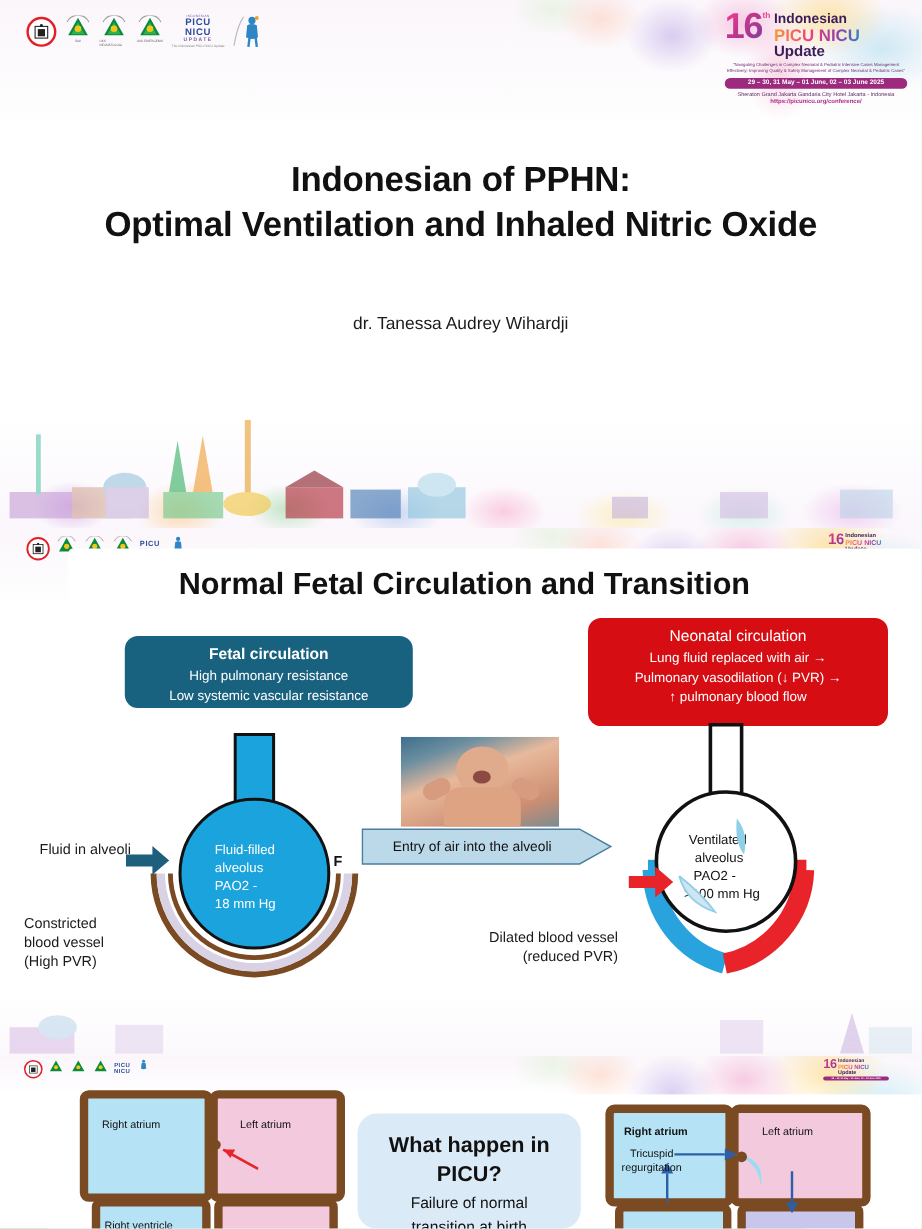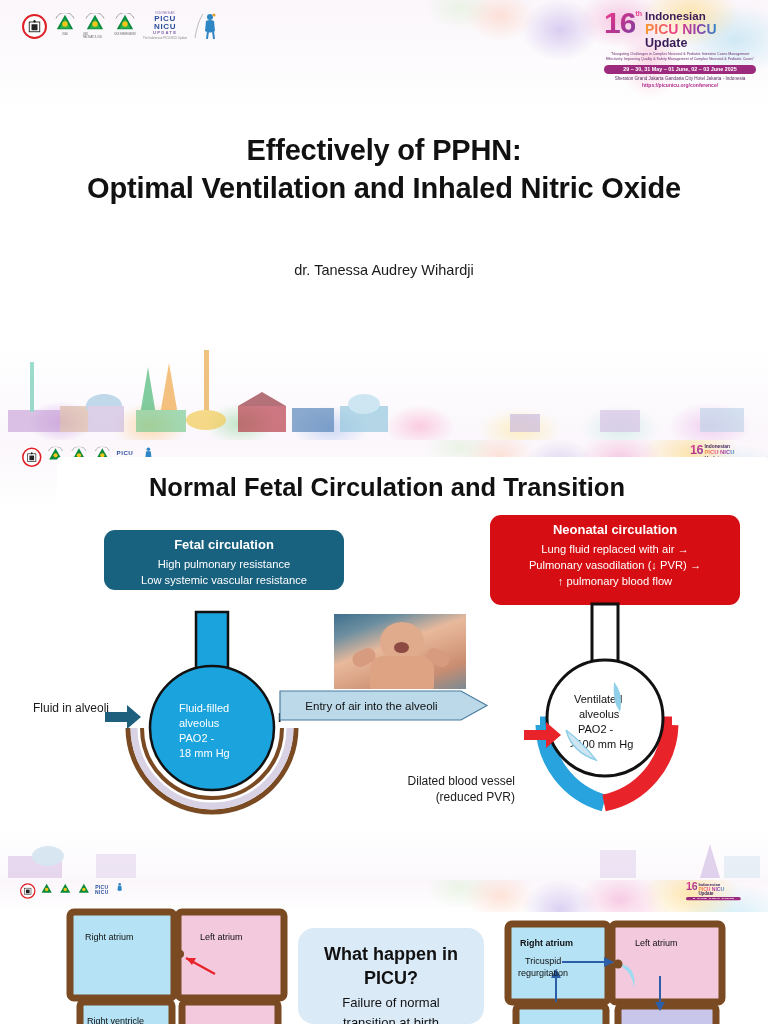--- a/index.html
+++ b/index.html
@@ -88,25 +88,25 @@
       background:#fff; border-radius:4px; }
   .s2-title { position:absolute; left:57px; top:33px; width:660px; text-align:center;
       font-size:25.5px; font-weight:700; color:#111; }
   .box-fetal { position:absolute; left:104px; top:90px; width:240px; height:60px;
       background:#18617f; border-radius:11px; color:#fff; text-align:center;
       padding-top:6px; font-size:11.2px; line-height:1.43; }
   .box-fetal .bt { font-size:13px; font-weight:700; display:block; margin-bottom:1px; }
   .box-neo { position:absolute; left:490px; top:75px; width:250px; height:90px;
       background:#d60d12; border-radius:11px; color:#fff; text-align:center;
       padding-top:6px; font-size:11.2px; line-height:1.45; }
-  .box-neo .bt { font-size:13px; font-weight:700; display:block; margin-bottom:1px; }
+  .box-neo .bt { font-size:13px; font-weight:400; display:block; margin-bottom:1px; }
 
   .lbl { position:absolute; font-size:12px; color:#1a1a1a; line-height:1.35; }
 
-  .entry-arrow { position:absolute; left:279px; top:687px; width:210px; height:37px; }
+  .entry-arrow { position:absolute; left:301px; top:687px; width:210px; height:37px; }
   .entry-arrow .ea-txt { position:absolute; left:0; top:0; width:185px; height:37px;
       display:flex; align-items:center; justify-content:center;
       font-size:11.5px; color:#111; }
 
   .baby-photo { position:absolute; left:333px; top:613px; width:134px; height:77px;
       background:linear-gradient(160deg,#3e6f8e 0%,#6d8fa0 20%,#e8b99c 42%,#d9a184 62%,#c98d72 78%,#7a8b93 100%);
       border:1px solid #fff; overflow:hidden;}
   .baby-photo .head { position:absolute; left:46px; top:8px; width:44px; height:40px;
       border-radius:50%; background:#e0ab8c; }
   .baby-photo .mouth { position:absolute; left:60px; top:28px; width:15px; height:11px;
@@ -196,21 +196,21 @@
           <div class="b-upd">Update</div>
         </div>
       </div>
       <div class="b-tag">"Navigating Challenges in Complex Neonatal &amp; Pediatric Intensive Cases Management Effectively: Improving Quality &amp; Safety Management of Complex Neonatal &amp; Pediatric Cases"</div>
       <div class="b-date">29 – 30, 31 May – 01 June, 02 – 03 June 2025</div>
       <div class="b-venue">Sheraton Grand Jakarta Gandaria City Hotel Jakarta - Indonesia</div>
       <div class="b-url">https://picunicu.org/conference/</div>
     </div>
 
     <div class="s1-title">
-      <div>Effectively of PPHN:</div>
+      <div>Indonesian of PPHN:</div>
       <div>Optimal Ventilation and Inhaled Nitric Oxide</div>
     </div>
     <div class="s1-authors">
       <div>dr. Tanessa Audrey Wihardji</div>
     </div>
 
     <div class="skyline">
       <svg width="768" height="130" viewBox="0 0 768 130">
         <g opacity=".65">
           <rect x="8" y="100" width="60" height="22" fill="#c8a3d8"></rect>
@@ -352,20 +352,23 @@
     </div>
 
     <div class="entry-arrow" style="top:247px;">
       <svg width="210" height="37" viewBox="0 0 210 37" style="position:absolute;left:0;top:0;">
         <path d="M1 4 H182 L208 18.5 L182 33 H1 Z" fill="#bcd9ea" stroke="#4b7d9e" stroke-width="1.2"></path>
       </svg>
       <div class="ea-txt">Entry of air into the alveoli</div>
     </div>
 
     <div class="lbl" style="left:33px; top:260px;">Fluid in alveoli</div>
+    <div class="lbl" style="left:20px; top:321px; white-space:pre-line;">Constricted
+blood vessel
+(High PVR)</div>
     <div class="lbl" style="left:383px; top:333px; white-space:pre-line; text-align:right; width:132px;">Dilated  blood vessel
 (reduced PVR)</div>
 
     <div class="skyline" style="height:70px; opacity:.8;">
       <svg width="768" height="70" viewBox="0 0 768 70">
         <g opacity=".5">
           <rect x="8" y="46" width="54" height="22" fill="#c8a3d8"></rect>
           <ellipse cx="48" cy="46" rx="16" ry="10" fill="#9fc6e0"></ellipse>
           <rect x="96" y="44" width="40" height="24" fill="#d6c2e6"></rect>
           <rect x="600" y="40" width="36" height="28" fill="#d5c0e5"></rect>

